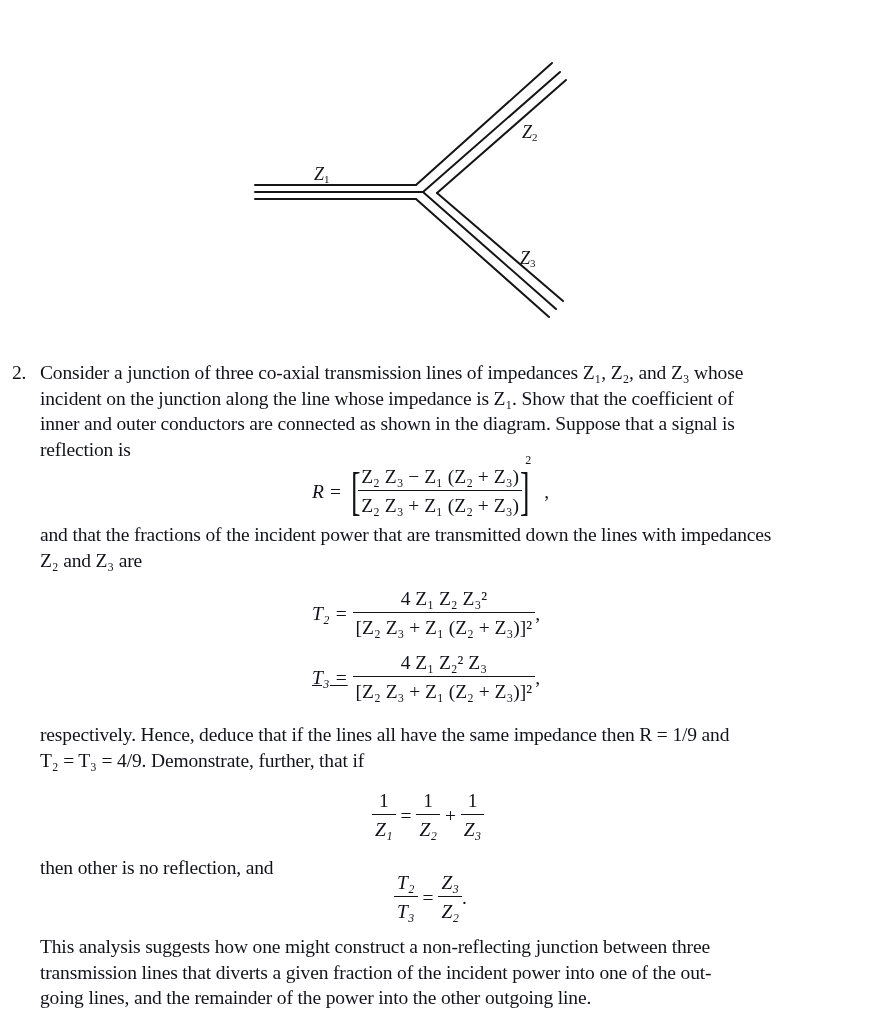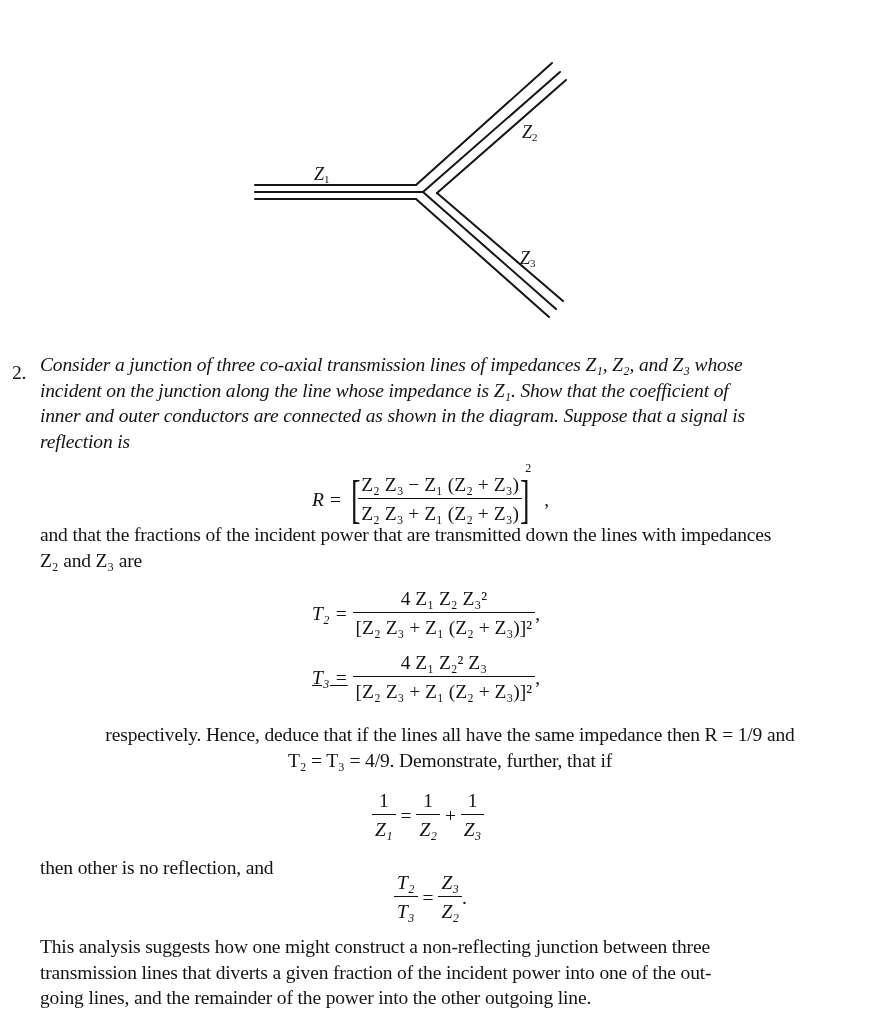--- a/index.html
+++ b/index.html
@@ -38,30 +38,30 @@
   </g>
   <g font-family="Liberation Serif, serif" font-style="italic" fill="#151515">
     <text x="314" y="180" font-size="18"><tspan>Z</tspan><tspan font-size="11" dy="3" font-style="normal">1</tspan></text>
     <text x="522" y="138" font-size="18"><tspan>Z</tspan><tspan font-size="11" dy="3" font-style="normal">2</tspan></text>
     <text x="520" y="264" font-size="18"><tspan>Z</tspan><tspan font-size="11" dy="3" font-style="normal">3</tspan></text>
   </g>
 </svg>
 
 <div class="para num" style="top:360px;">2.</div>
 
-<div class="para" style="left:40px; top:352px; width:800px;font-style:italic;">
+<div class="para" style="left:40px; top:360px; width:800px;">
   <div class="just">Consider a junction of three co-axial transmission lines of impedances Z₁, Z₂, and Z₃ whose</div>
   <div>incident on the junction along the line whose impedance is Z₁. Show that the coefficient of</div>
   <div>inner and outer conductors are connected as shown in the diagram. Suppose that a signal is</div>
   <div>reflection is</div>
 </div>
 
 <div class="eq" style="left:312px; top:458px;">
   <span class="it" style="vertical-align:middle;">R =</span>
-  <span class="bracket">[</span><span class="frac" style="margin:16px -6px;">
+  <span class="bracket">[</span><span class="frac" style="margin:8px -6px;">
     <span class="top">Z₂ Z₃ − Z₁ (Z₂ + Z₃)</span>
     <span class="bot">Z₂ Z₃ + Z₁ (Z₂ + Z₃)</span>
   </span><span class="bracket">]</span><sup style="position:relative; top:-24px; left:-8px;">2</sup>
   <span style="vertical-align:middle;">,</span>
 </div>
 
 <div class="para" style="left:40px; top:522px; width:820px;">
   <div>and that the fractions of the incident power that are transmitted down the lines with impedances</div>
   <div>Z₂ and Z₃ are</div>
 </div>
@@ -75,21 +75,21 @@
 </div>
 
 <div class="eq" style="left:312px; top:652px;">
   <span class="it" style="vertical-align:middle;text-decoration:underline;">T₃ =</span>
   <span class="frac">
     <span class="top">4 Z₁ Z₂² Z₃</span>
     <span class="bot">[Z₂ Z₃ + Z₁ (Z₂ + Z₃)]²</span>
   </span><span style="vertical-align:middle;">,</span>
 </div>
 
-<div class="para" style="left:40px; top:722px; width:820px;text-align:center;">
+<div class="para" style="left:40px; top:722px; width:820px;">
   <div>respectively. Hence, deduce that if the lines all have the same impedance then R = 1/9 and</div>
   <div>T₂ = T₃ = 4/9. Demonstrate, further, that if</div>
 </div>
 
 <div class="eq" style="left:372px; top:790px;">
   <span class="frac">
     <span class="top">1</span>
     <span class="bot it">Z₁</span>
   </span>
   <span style="vertical-align:middle;">=</span>

